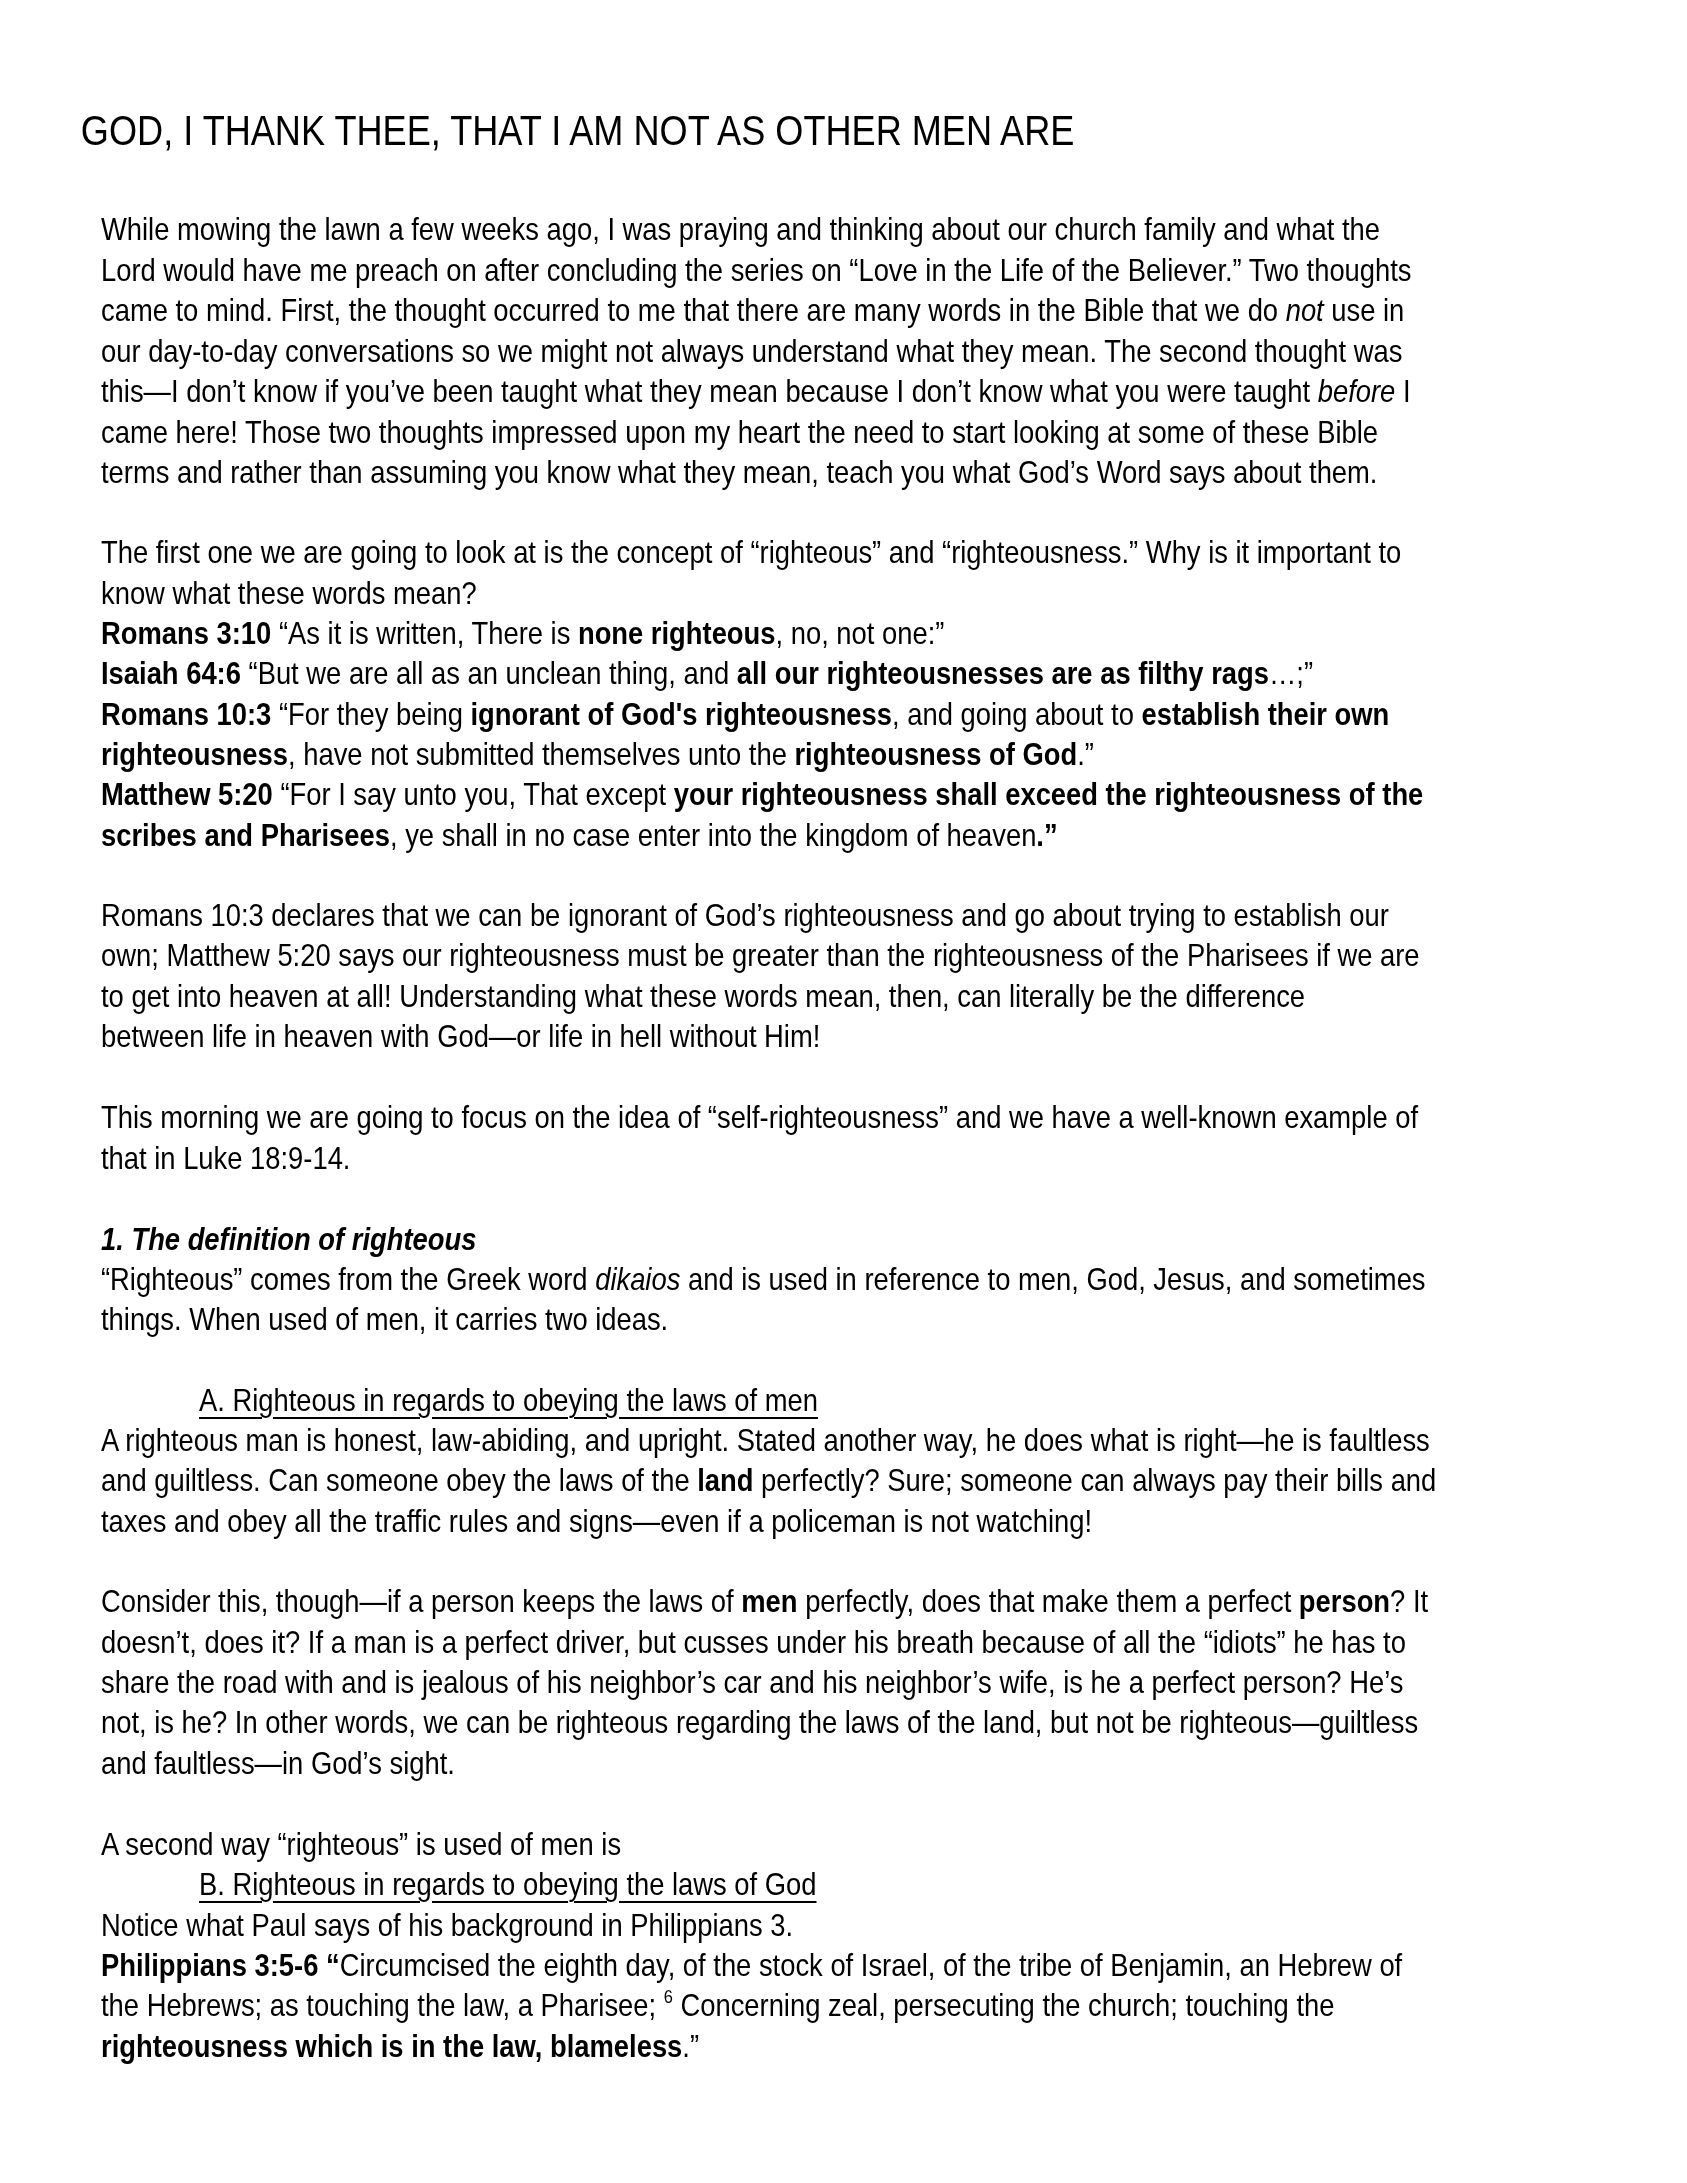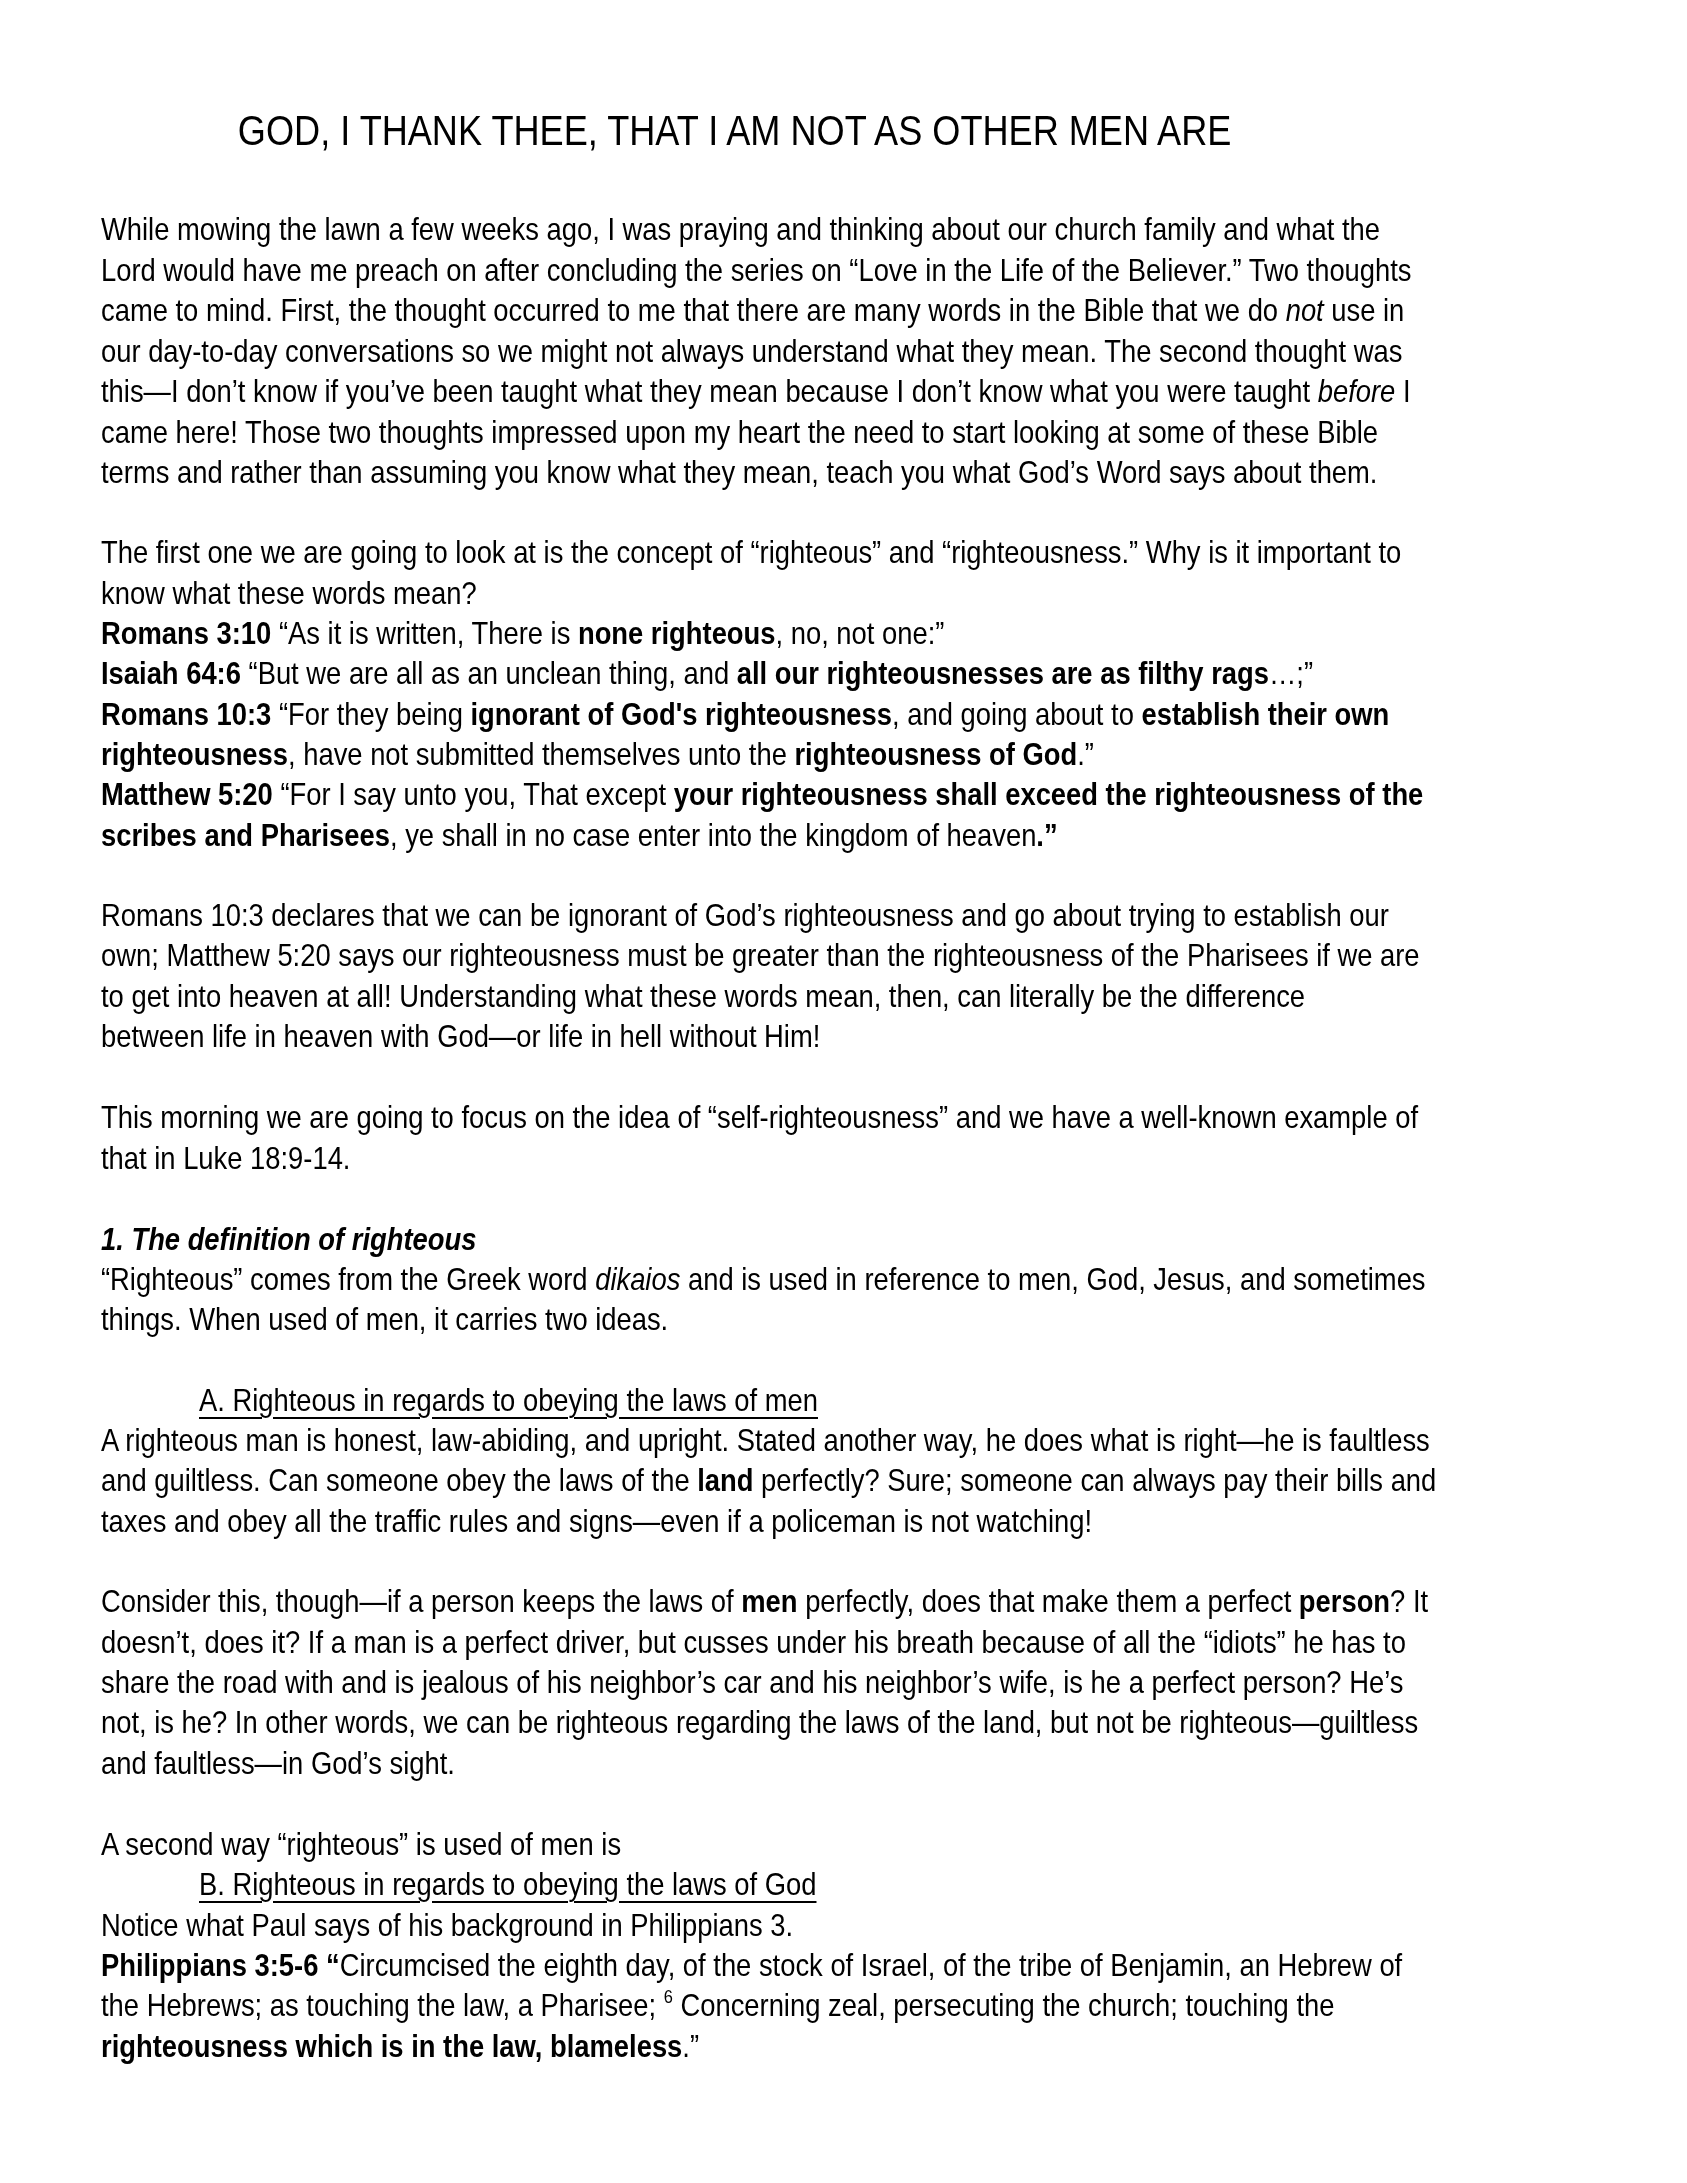--- a/index.html
+++ b/index.html
@@ -1,21 +1,21 @@
 <!DOCTYPE html>
 <html style="font-size:11.7px"><head>
 <meta charset="utf-8">
 <style>
   html, body { margin: 0; padding: 0; background: #ffffff; }
   body { width: 1687px; height: 2183px; position: relative; overflow: hidden; color: #000000; }
   .page { position: absolute; left: 0; top: 0; width: 1687px; height: 2183px; background: #ffffff; }
   .title {
     position: absolute; left: 0; width: 1422px; top: 107px;
-    text-align: center; font-family: "Liberation Sans", sans-serif;
-    font-size: 42px; line-height: 47px; white-space: nowrap; margin-left: 24px;
+    text-align: left; font-family: "Liberation Sans", sans-serif;
+    font-size: 42px; line-height: 47px; white-space: nowrap;
   }
   .title span { display: inline-block; transform: scaleX(0.86); transform-origin: center; }
   .body { position: absolute; left: 101px; top: 0; width: 1489px; }
   .line {
     position: absolute; left: 0; height: 40px; white-space: nowrap;
     font-family: "Liberation Sans", sans-serif; font-size: 32px; line-height: 40px;
     transform-origin: left center; transform: scaleX(0.855);
   }
   .line.indent { left: 98px; }
   .b { font-weight: bold; }

